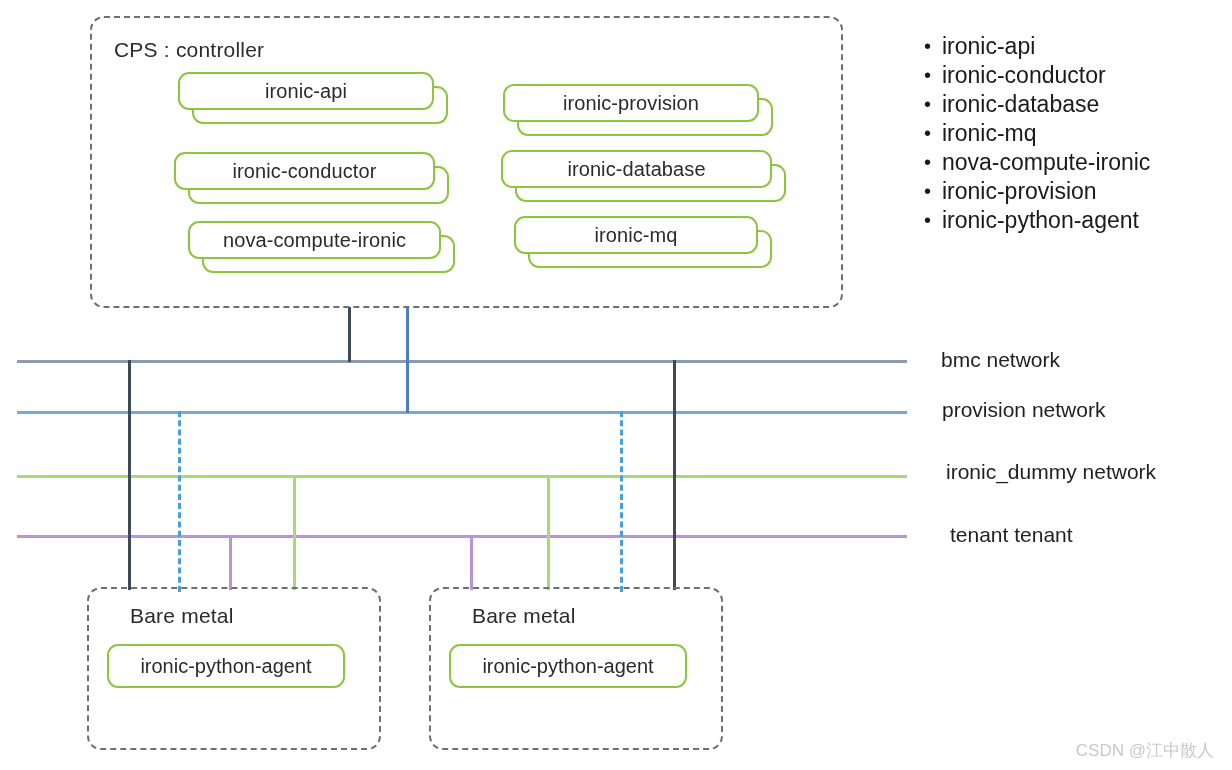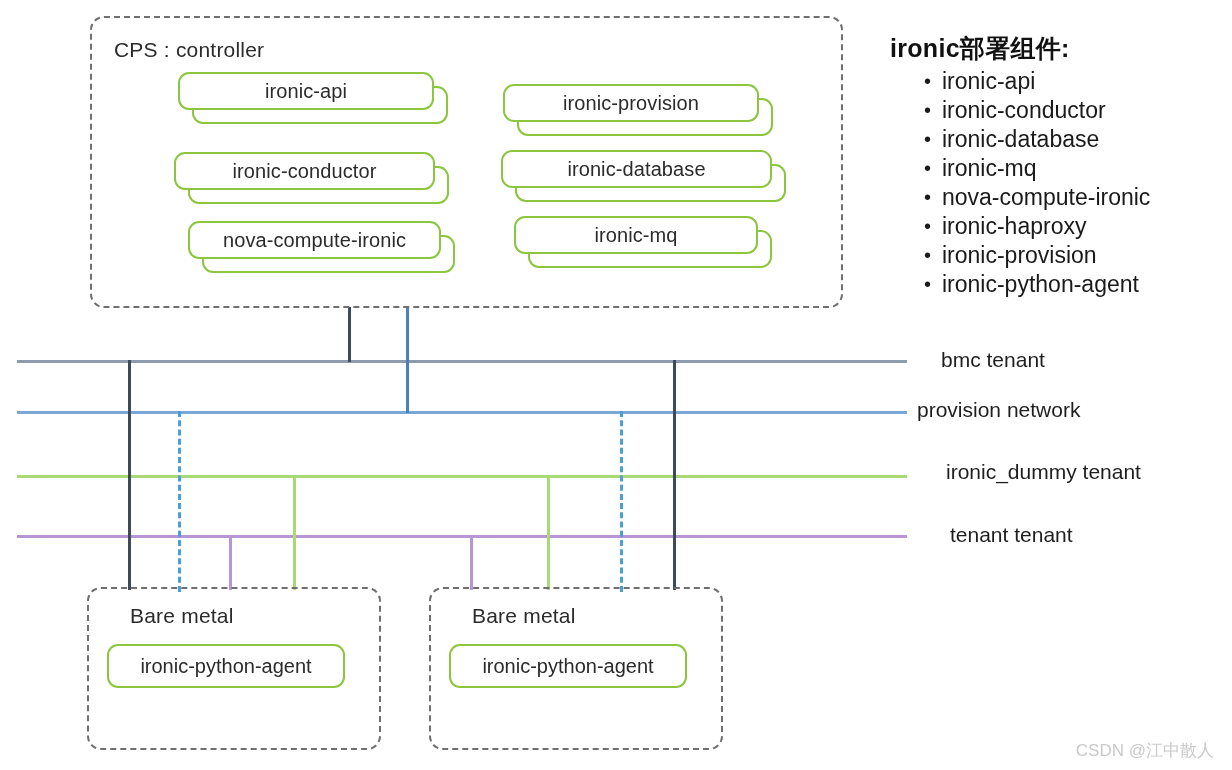--- a/index.html
+++ b/index.html
@@ -250,35 +250,33 @@
   </div>
 
   <div class="dashed-box" id="bare-metal-2">
     <div class="box-title bm-title">Bare metal</div>
     <div class="flat-service" style="left:18px; top:55px; width:238px; height:44px;">
       <span class="label">ironic-python-agent</span>
     </div>
   </div>
 
   <div id="network-labels">
-      <div class="netlabel" style="left: 941px; top: 348px;">bmc tenant</div>
-      <div class="netlabel" style="left: 917px; top: 398px;">provision network</div>
-      <div class="netlabel" style="left: 946px; top: 460px;">ironic_dummy tenant</div>
+      <div class="netlabel" style="left: 941px; top: 348px;">bmc network</div>
+      <div class="netlabel" style="left: 942px; top: 398px;">provision network</div>
+      <div class="netlabel" style="left: 946px; top: 460px;">ironic_dummy network</div>
       <div class="netlabel" style="left: 950px; top: 523px;">tenant tenant</div>
     </div>
 
   <div id="legend">
-    <div class="legend-title">ironic部署组件:</div>
     <ul id="legend-list">
         <li>ironic-api</li>
         <li>ironic-conductor</li>
         <li>ironic-database</li>
         <li>ironic-mq</li>
         <li>nova-compute-ironic</li>
-        <li>ironic-haproxy</li>
         <li>ironic-provision</li>
         <li>ironic-python-agent</li>
       </ul>
   </div>
 
   <div id="watermark">CSDN @江中散人</div>
 
 </div>
 
 </body></html>

